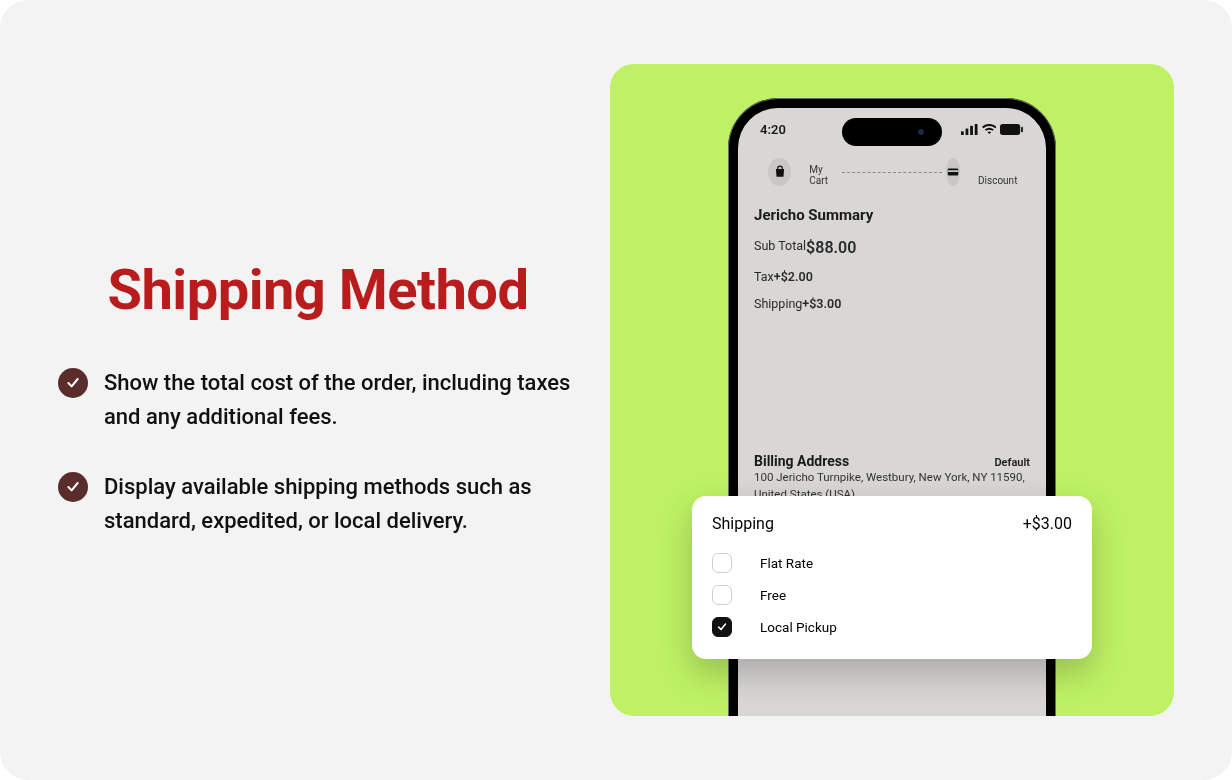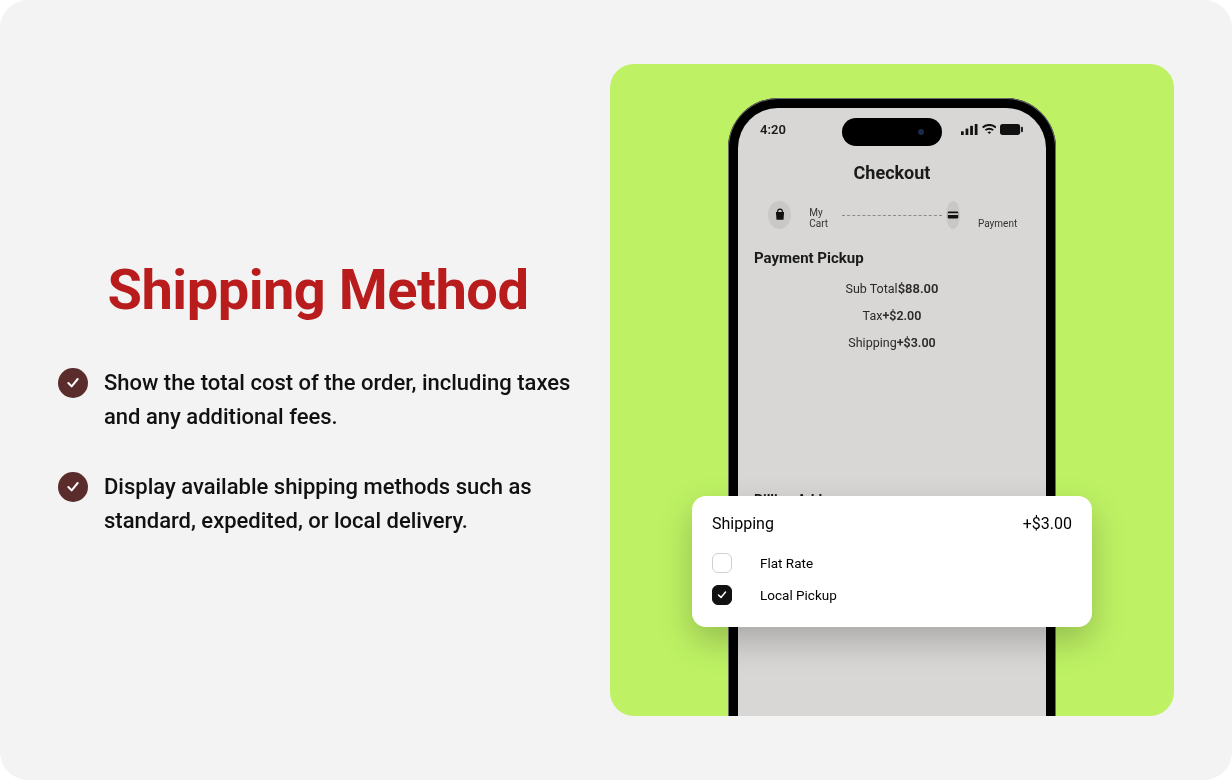--- a/index.html
+++ b/index.html
@@ -160,27 +160,27 @@
     width: 100px;
     border-top: 1.5px dashed #8a8a8a;
     margin: 0 4px;
     align-self: flex-start;
     margin-top: 14px;
   }
   .section-title {
     font-size: 15px; font-weight: 700; margin: 14px 0 8px;
   }
   .row {
-    display:flex; justify-content:center;
+    display:flex; justify-content:flex-start;
     font-size: 12.5px;
     padding: 6px 0;
     color:#2a2a2a;
   }
   .row .val { font-weight: 600; }
-  .row.big .val { font-size: 13px; }
+  .row.big .val { font-size: 16px; }
   .green { color: #1f8f3b; }
   .addr-block { font-size: 11.5px; line-height:1.5; color:#333; }
   .addr-head {
     display:flex; justify-content:space-between; align-items:baseline;
     margin-top: 6px;
   }
   .addr-head .t { font-size: 14px; font-weight: 700; }
   .addr-head .d { font-size: 11px; font-weight:600; }
   .addr-num { font-weight:700; margin-top:4px; font-size:12px; }
 
@@ -267,44 +267,43 @@
                   <path d="M8 11 L6 9 a3 3 0 0 1 4 0 Z M3 6 a8 8 0 0 1 10 0 l-1.5 1.5 a6 6 0 0 0 -7 0 Z M0 3 a12 12 0 0 1 16 0 l-1.5 1.5 a10 10 0 0 0 -13 0 Z" fill="#111"></path>
                 </svg>
               <svg viewBox="0 0 26 12">
                   <rect x="0" y="0" width="22" height="12" rx="3" fill="#111"></rect>
                   <rect x="23" y="3" width="2" height="6" rx="1" fill="#111"></rect>
                 </svg>
             </span>
           </div>
 
           <div class="app">
-            <div class="app-title">Checkout</div>
 
             <div class="stepper">
               <div class="step">
                 <div class="step-dot">
                   <svg viewBox="0 0 24 24" fill="#111">
                       <path d="M7 7V6a5 5 0 0 1 10 0v1h2l-1 13H6L5 7h2zm2 0h6V6a3 3 0 0 0-6 0v1z"></path>
                     </svg>
                 </div>
                 <span class="step-label">My Cart</span>
               </div>
               <div class="step-line"></div>
               <div class="step">
                 <div class="step-dot">
                   <svg viewBox="0 0 24 24" fill="#111">
                       <rect x="3" y="6" width="18" height="12" rx="2"></rect>
                       <rect x="3" y="9" width="18" height="3" fill="#c9c8c6"></rect>
                     </svg>
                 </div>
-                <span class="step-label">Payment</span>
+                <span class="step-label">Discount</span>
               </div>
             </div>
 
-            <div class="section-title">Payment Pickup</div>
+            <div class="section-title">Jericho Summary</div>
 
             <div class="row big">
               <span>Sub Total</span>
               <span class="val">$88.00</span>
             </div>
             <div class="row">
               <span>Tax</span>
               <span class="val">+$2.00</span>
             </div>
             <div class="row">
@@ -329,20 +328,24 @@
     <div class="popover">
       <div class="pop-head">
         <span>Shipping</span>
         <span class="amount">+$3.00</span>
       </div>
       <label class="opt">
         <span class="chk"></span>
         <span>Flat Rate</span>
       </label>
       <label class="opt">
+        <span class="chk"></span>
+        <span>Free</span>
+      </label>
+      <label class="opt">
         <span class="chk on">
           <svg viewBox="0 0 24 24" fill="none">
               <path d="M5 12l5 5 9-11" stroke="#fff" stroke-width="3" stroke-linecap="round" stroke-linejoin="round"></path>
             </svg>
         </span>
         <span>Local Pickup</span>
       </label>
     </div>
 
   </div>

